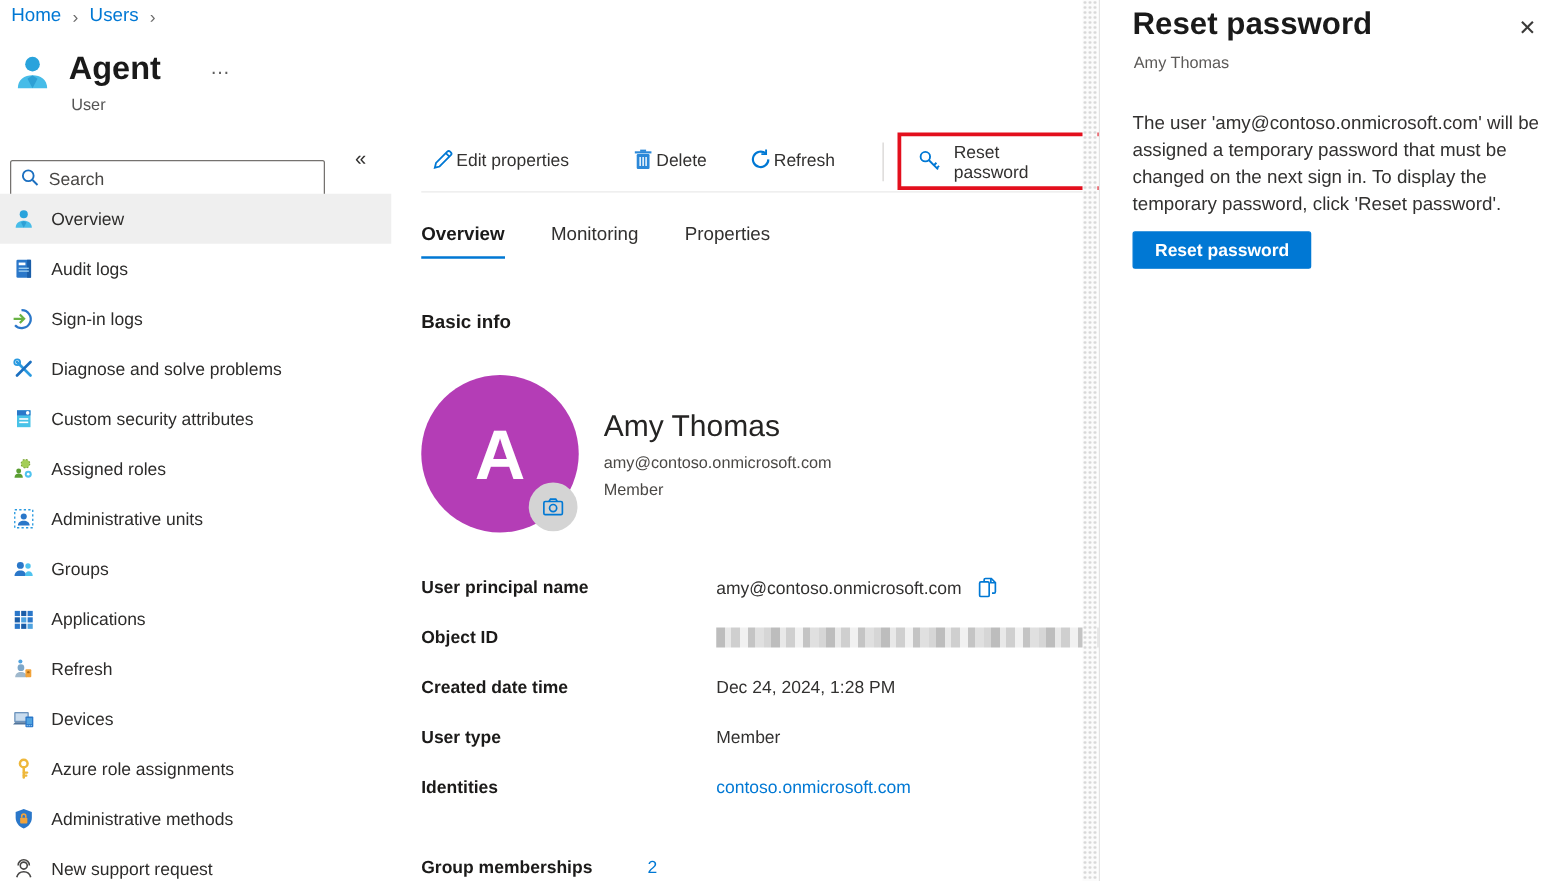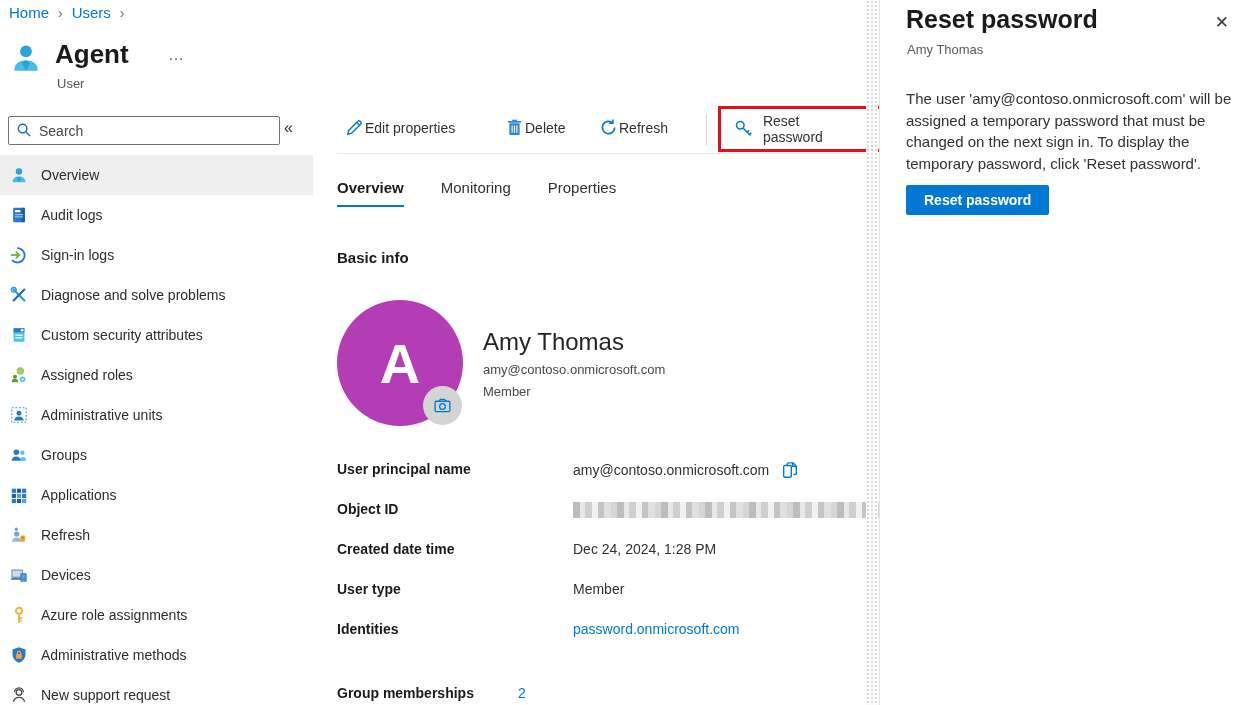--- a/index.html
+++ b/index.html
@@ -11,21 +11,21 @@
   
   .breadcrumb { position:absolute; left:9px; top:4px; font-size:15px; display:flex; gap:9px; align-items:flex-end; }
   .crumb { color:#0078d4; cursor:pointer; }
   .crumb-sep { color:#6b6b6b; font-size:14px; }
   
   .head-icon { position:absolute; left:10px; top:42px; width:32px; height:32px; }
   .page-title { position:absolute; left:55px; top:39px; font-size:26px; font-weight:700; color:#1a1a1a; }
   .page-more { position:absolute; left:168px; top:46px; font-size:16px; color:#5f5f5f; letter-spacing:2px; cursor:pointer; }
   .page-subtitle { position:absolute; left:57px; top:76px; font-size:13px; color:#555; }
   
-  .search-wrap { position:absolute; left:8px; top:116px; width:272px; height:29px; }
+  .search-wrap { position:absolute; left:8px; top:128px; width:252px; height:29px; }
   .search-wrap input {
     width:100%; height:100%; border:1px solid #75726f; border-radius:2px;
     padding:0 8px 0 30px; font-size:14px; font-family:inherit; color:#323130; outline:none;
   }
   .search-wrap input::placeholder { color:#484644; opacity:1; }
   .search-glyph { position:absolute; left:8px; top:6px; width:16px; height:16px; }
   .collapse-btn { position:absolute; left:284px; top:119px; font-size:16px; color:#323130; cursor:pointer; }
   .nav { position:absolute; left:0; top:155px; width:313px; }
   .nav-item { display:flex; align-items:center; height:40px; padding-left:10px; gap:13px; font-size:14px; color:#2d2c2b; cursor:pointer; }
   .nav-item.selected { background:#efefef; }
@@ -346,21 +346,21 @@
   </div>
   <div class="frow" style="top:581px;">
     <span class="flabel">User type</span>
     <span class="fvalue">
         <span>Member</span>
       </span>
   </div>
   <div class="frow" style="top:621px;">
     <span class="flabel">Identities</span>
     <span class="fvalue">
-        <span class="link">password.onmicrosoft.com</span>
+        <span class="link">contoso.onmicrosoft.com</span>
       </span>
   </div>
 
   <div class="gm-label">Group memberships</div>
   <div class="gm-value">2</div>
 
   <div class="vscroll"></div>
 
   <div class="panel">
     <div class="panel-title">Reset password</div>

